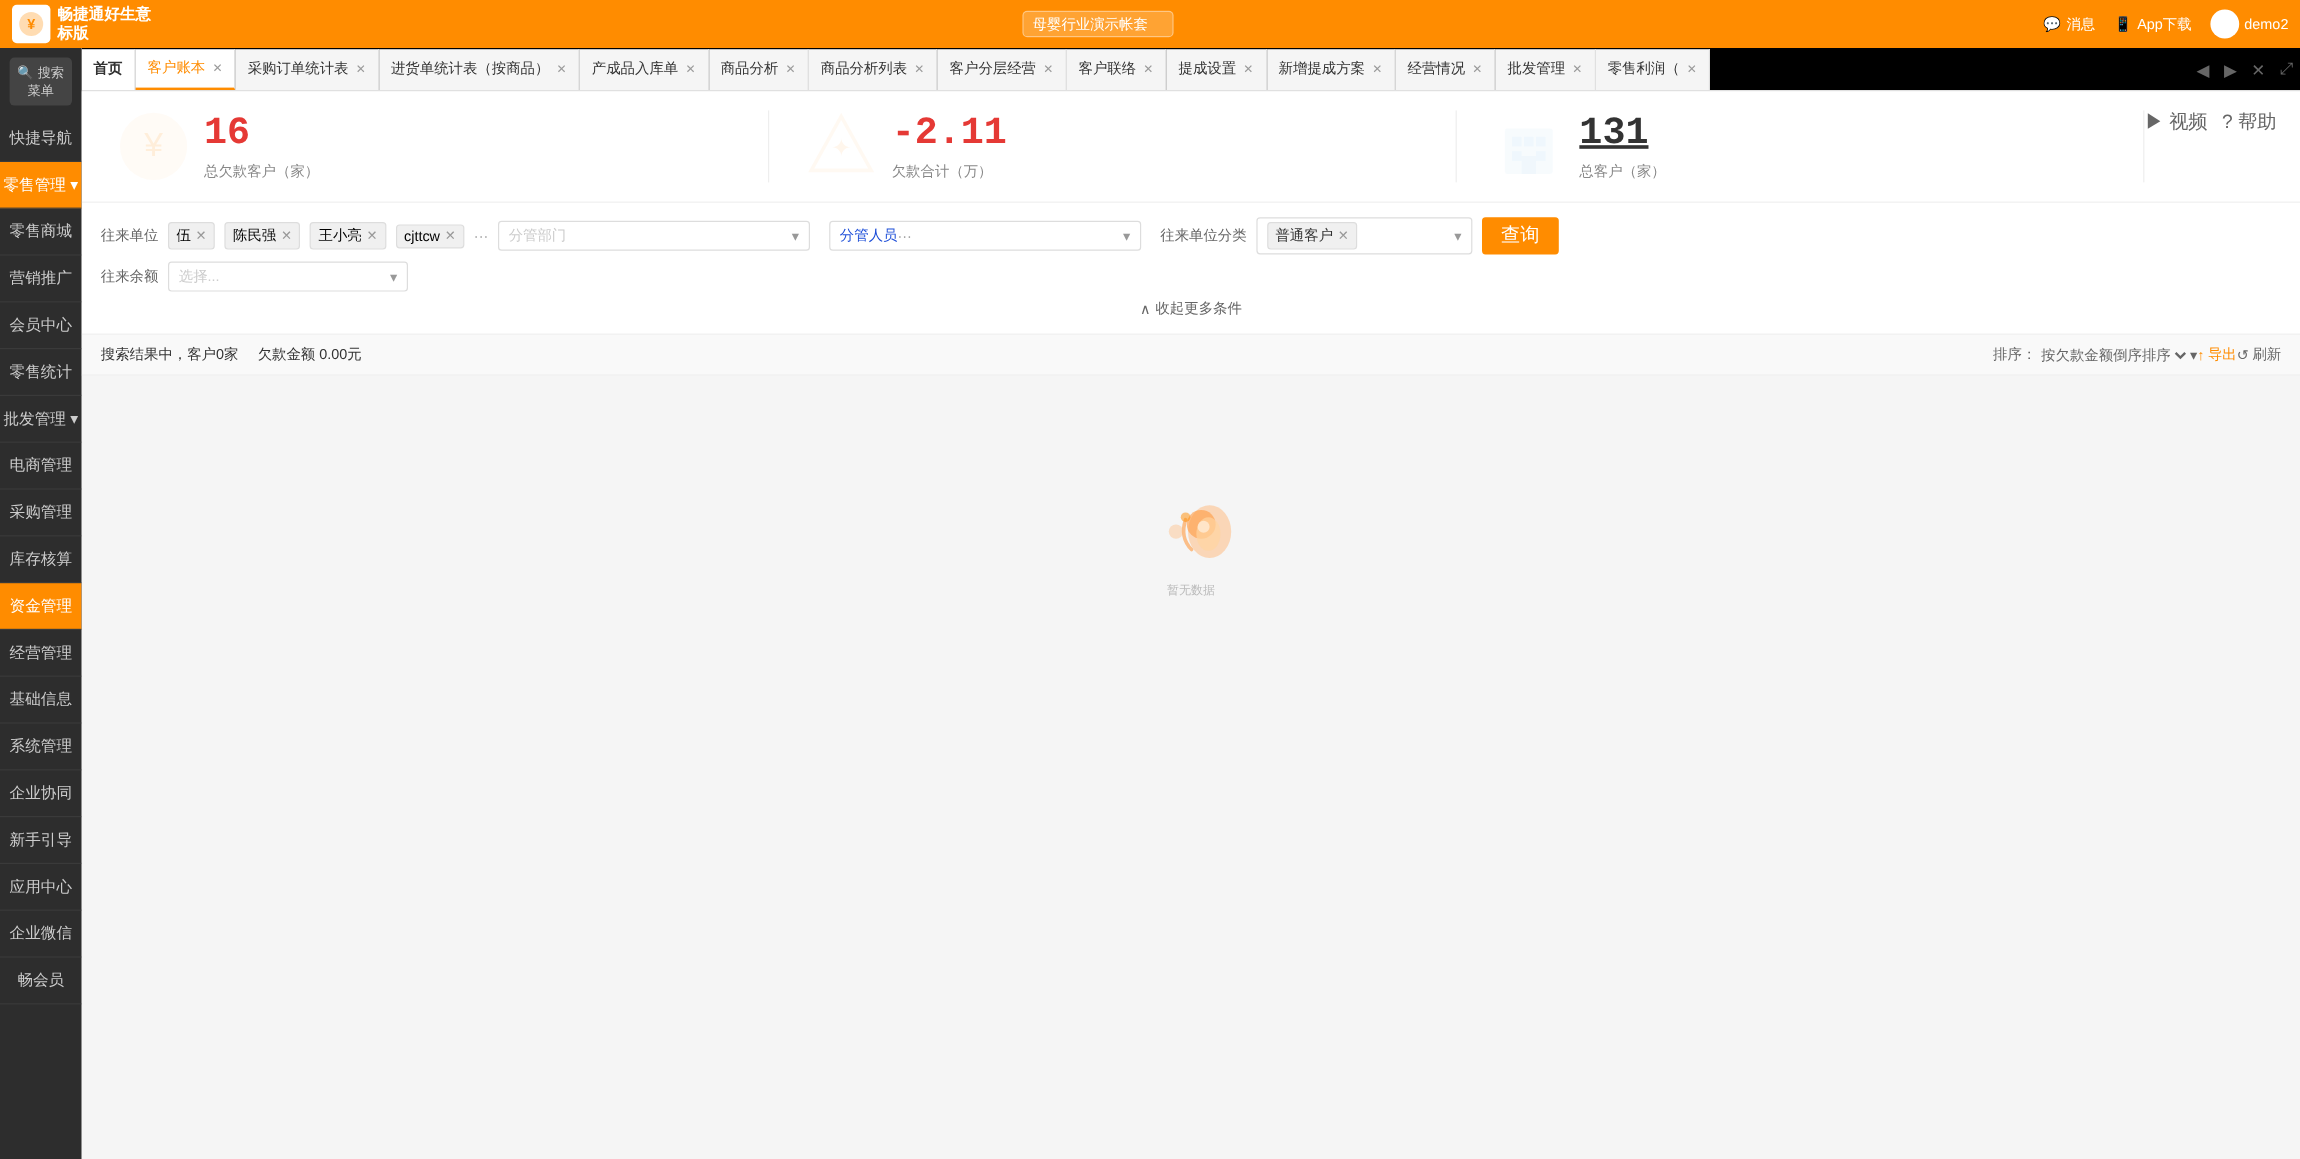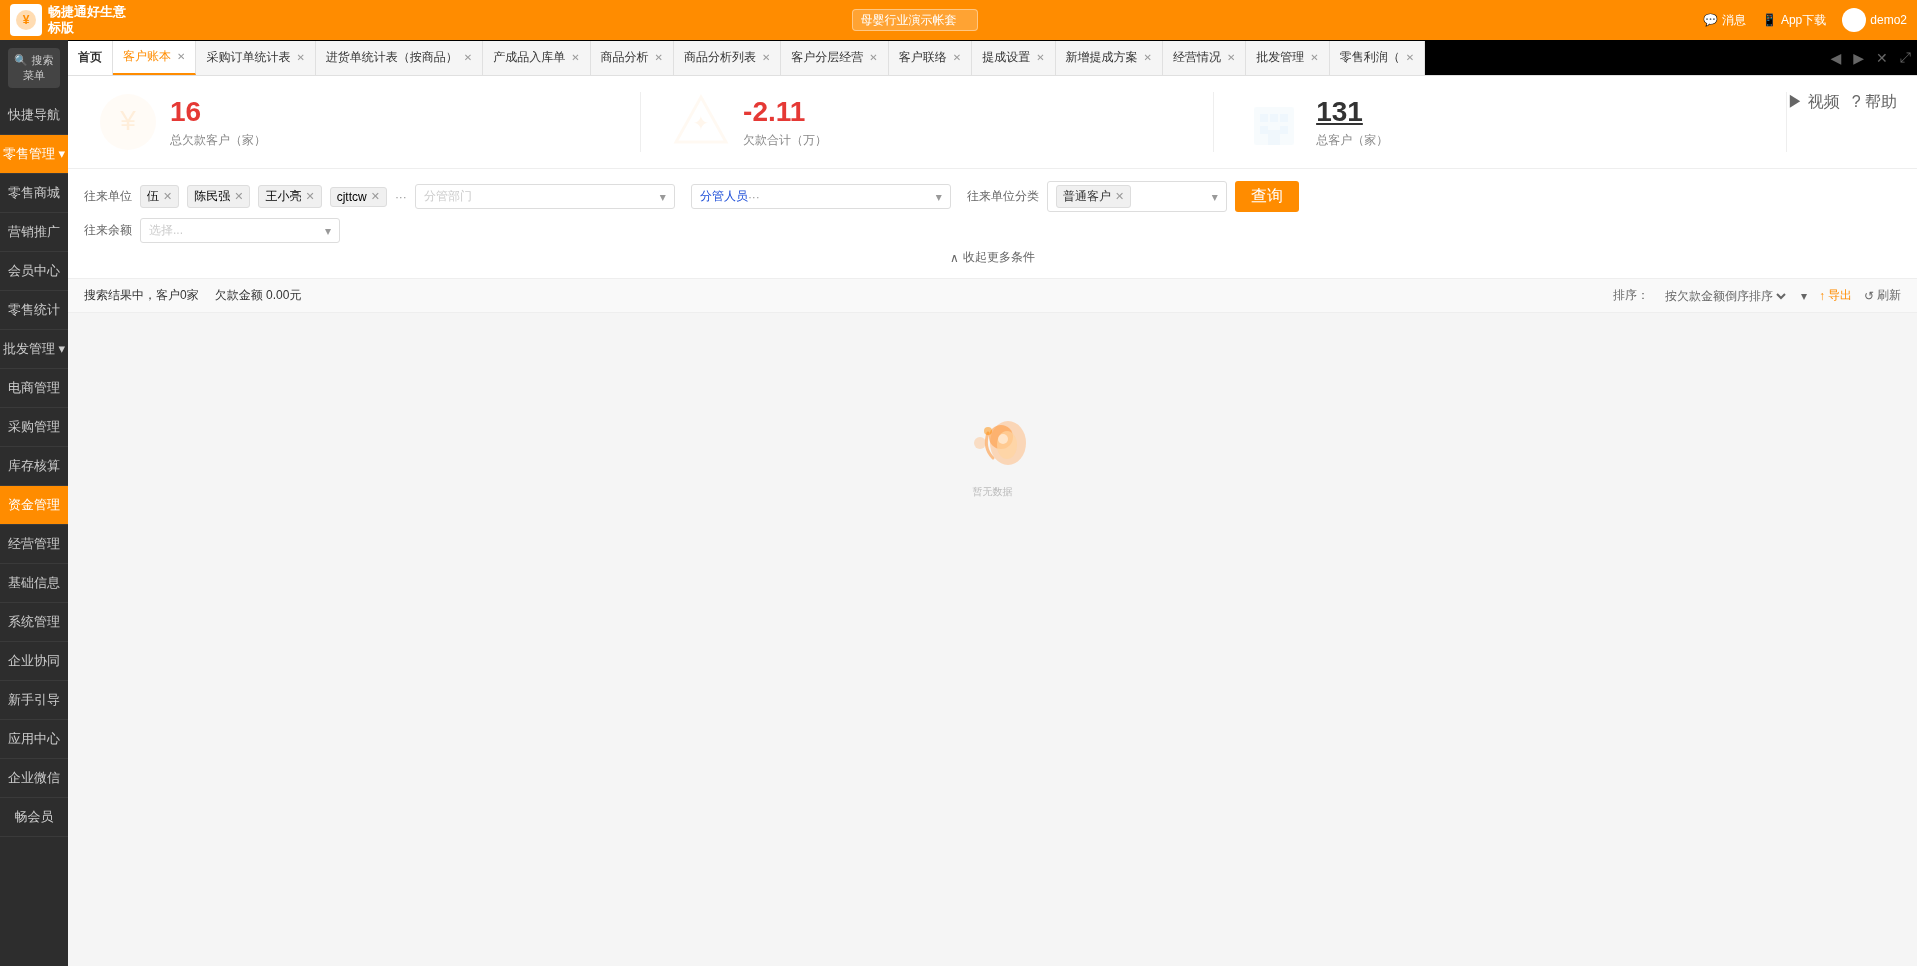--- a/index.html
+++ b/index.html
@@ -39,21 +39,21 @@
     .tab-bar-right { margin-left: auto; display: flex; align-items: center; }
 
     
     .stats-row { display: flex; background: #fff; padding: 16px 20px; gap: 0; border-bottom: 1px solid #eee; }
     .stat-card { flex: 1; display: flex; align-items: center; gap: 12px; border-right: 1px solid #eee; padding: 0 30px; }
     .stat-card:first-child { padding-left: 10px; }
     .stat-card:last-child { border-right: none; }
     .stat-icon { width: 60px; height: 60px; display: flex; align-items: center; justify-content: center; flex-shrink: 0; }
     .stat-icon svg { opacity: 0.25; }
     .stat-info { display: flex; flex-direction: column; }
-    .stat-value { font-size: 28px; font-weight: bold; line-height: 1.2; }
+    .stat-value { font-size: 32px; font-weight: bold; line-height: 1.2; font-family: Liberation Mono, monospace; }
     .stat-value.red { color: #e53935; }
     .stat-value.black { color: #333; }
     .stat-value.underline { text-decoration: underline; }
     .stat-label { font-size: 12px; color: #888; margin-top: 4px; }
     .stat-card-right-actions { margin-left: auto; display: flex; gap: 12px; align-items: flex-start; font-size: 16px; color: #666; }
 
     
     .filters-section { background: #fff; padding: 12px 16px; border-bottom: 1px solid #eee; }
     .filter-row { display: flex; align-items: center; gap: 8px; margin-bottom: 6px; flex-wrap: wrap; }
     .filter-label { color: #666; font-size: 12px; flex-shrink: 0; }
@@ -62,21 +62,21 @@
     .filter-more { color: #999; cursor: pointer; font-size: 12px; }
     .filter-dropdown { display: flex; align-items: center; border: 1px solid #ddd; border-radius: 3px; padding: 3px 8px; min-width: 140px; font-size: 12px; cursor: pointer; background: #fff; color: #333; }
     .filter-dropdown-wide { min-width: 260px; }
     .filter-dropdown .arrow { margin-left: auto; color: #999; }
     .filter-more-dots { color: #999; cursor: pointer; }
     .collapse-btn { display: flex; align-items: center; gap: 4px; color: #666; cursor: pointer; font-size: 12px; justify-content: center; margin-top: 4px; }
     .query-btn { background: #ff8c00; color: #fff; border: none; border-radius: 3px; padding: 5px 16px; cursor: pointer; font-size: 16px; }
 
     
     .results-bar { display: flex; align-items: center; padding: 8px 16px; background: #f9f9f9; border-bottom: 1px solid #eee; font-size: 12px; color: #333; }
-    .results-bar-right { margin-left: auto; display: flex; align-items: center; gap: 12px; color: #666; }
+    .results-bar-right { margin-left: auto; display: flex; align-items: center; color: #666; }
     .sort-select { border: none; background: transparent; color: #666; font-size: 12px; cursor: pointer; }
     .action-link { color: #ff8c00; cursor: pointer; display: flex; align-items: center; gap: 3px; }
     .action-link-gray { color: #666; cursor: pointer; display: flex; align-items: center; gap: 3px; }
 
     
     .table-header { display: flex; background: #fff; padding: 10px 16px; border-bottom: 1px solid #eee; font-size: 12px; color: #666; font-weight: bold; }
     .col-customer { flex: 2.5; }
     .col-debt { flex: 3; }
     .col-repay { flex: 2; }
     .col-due { flex: 2; }

